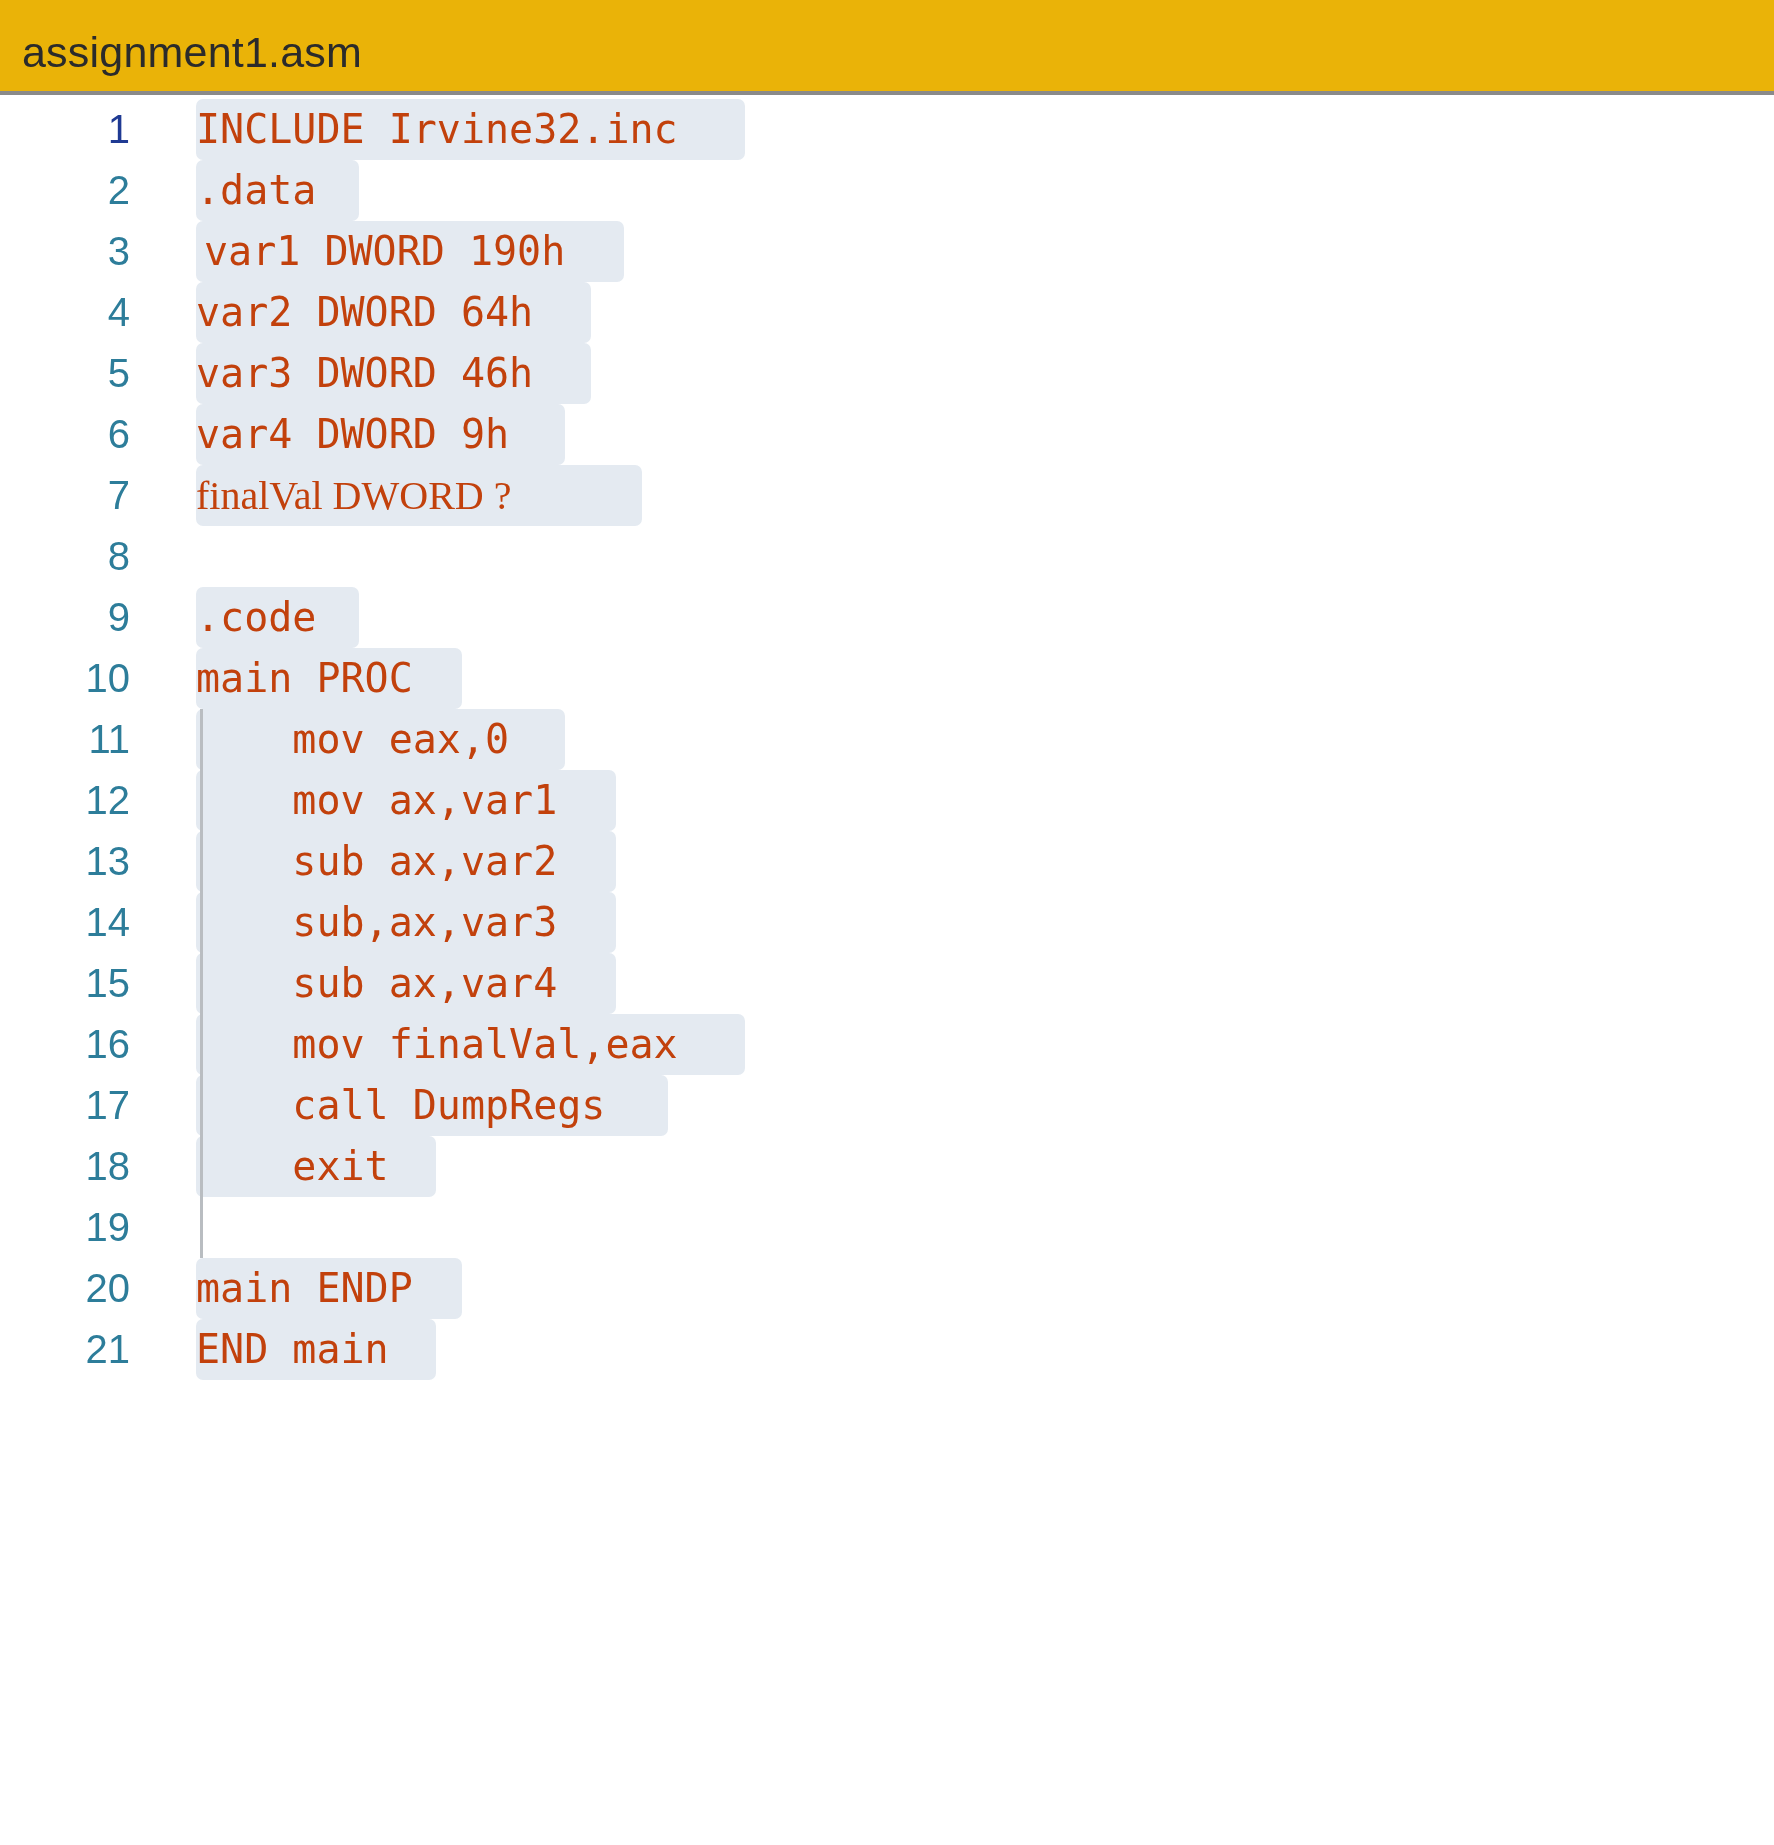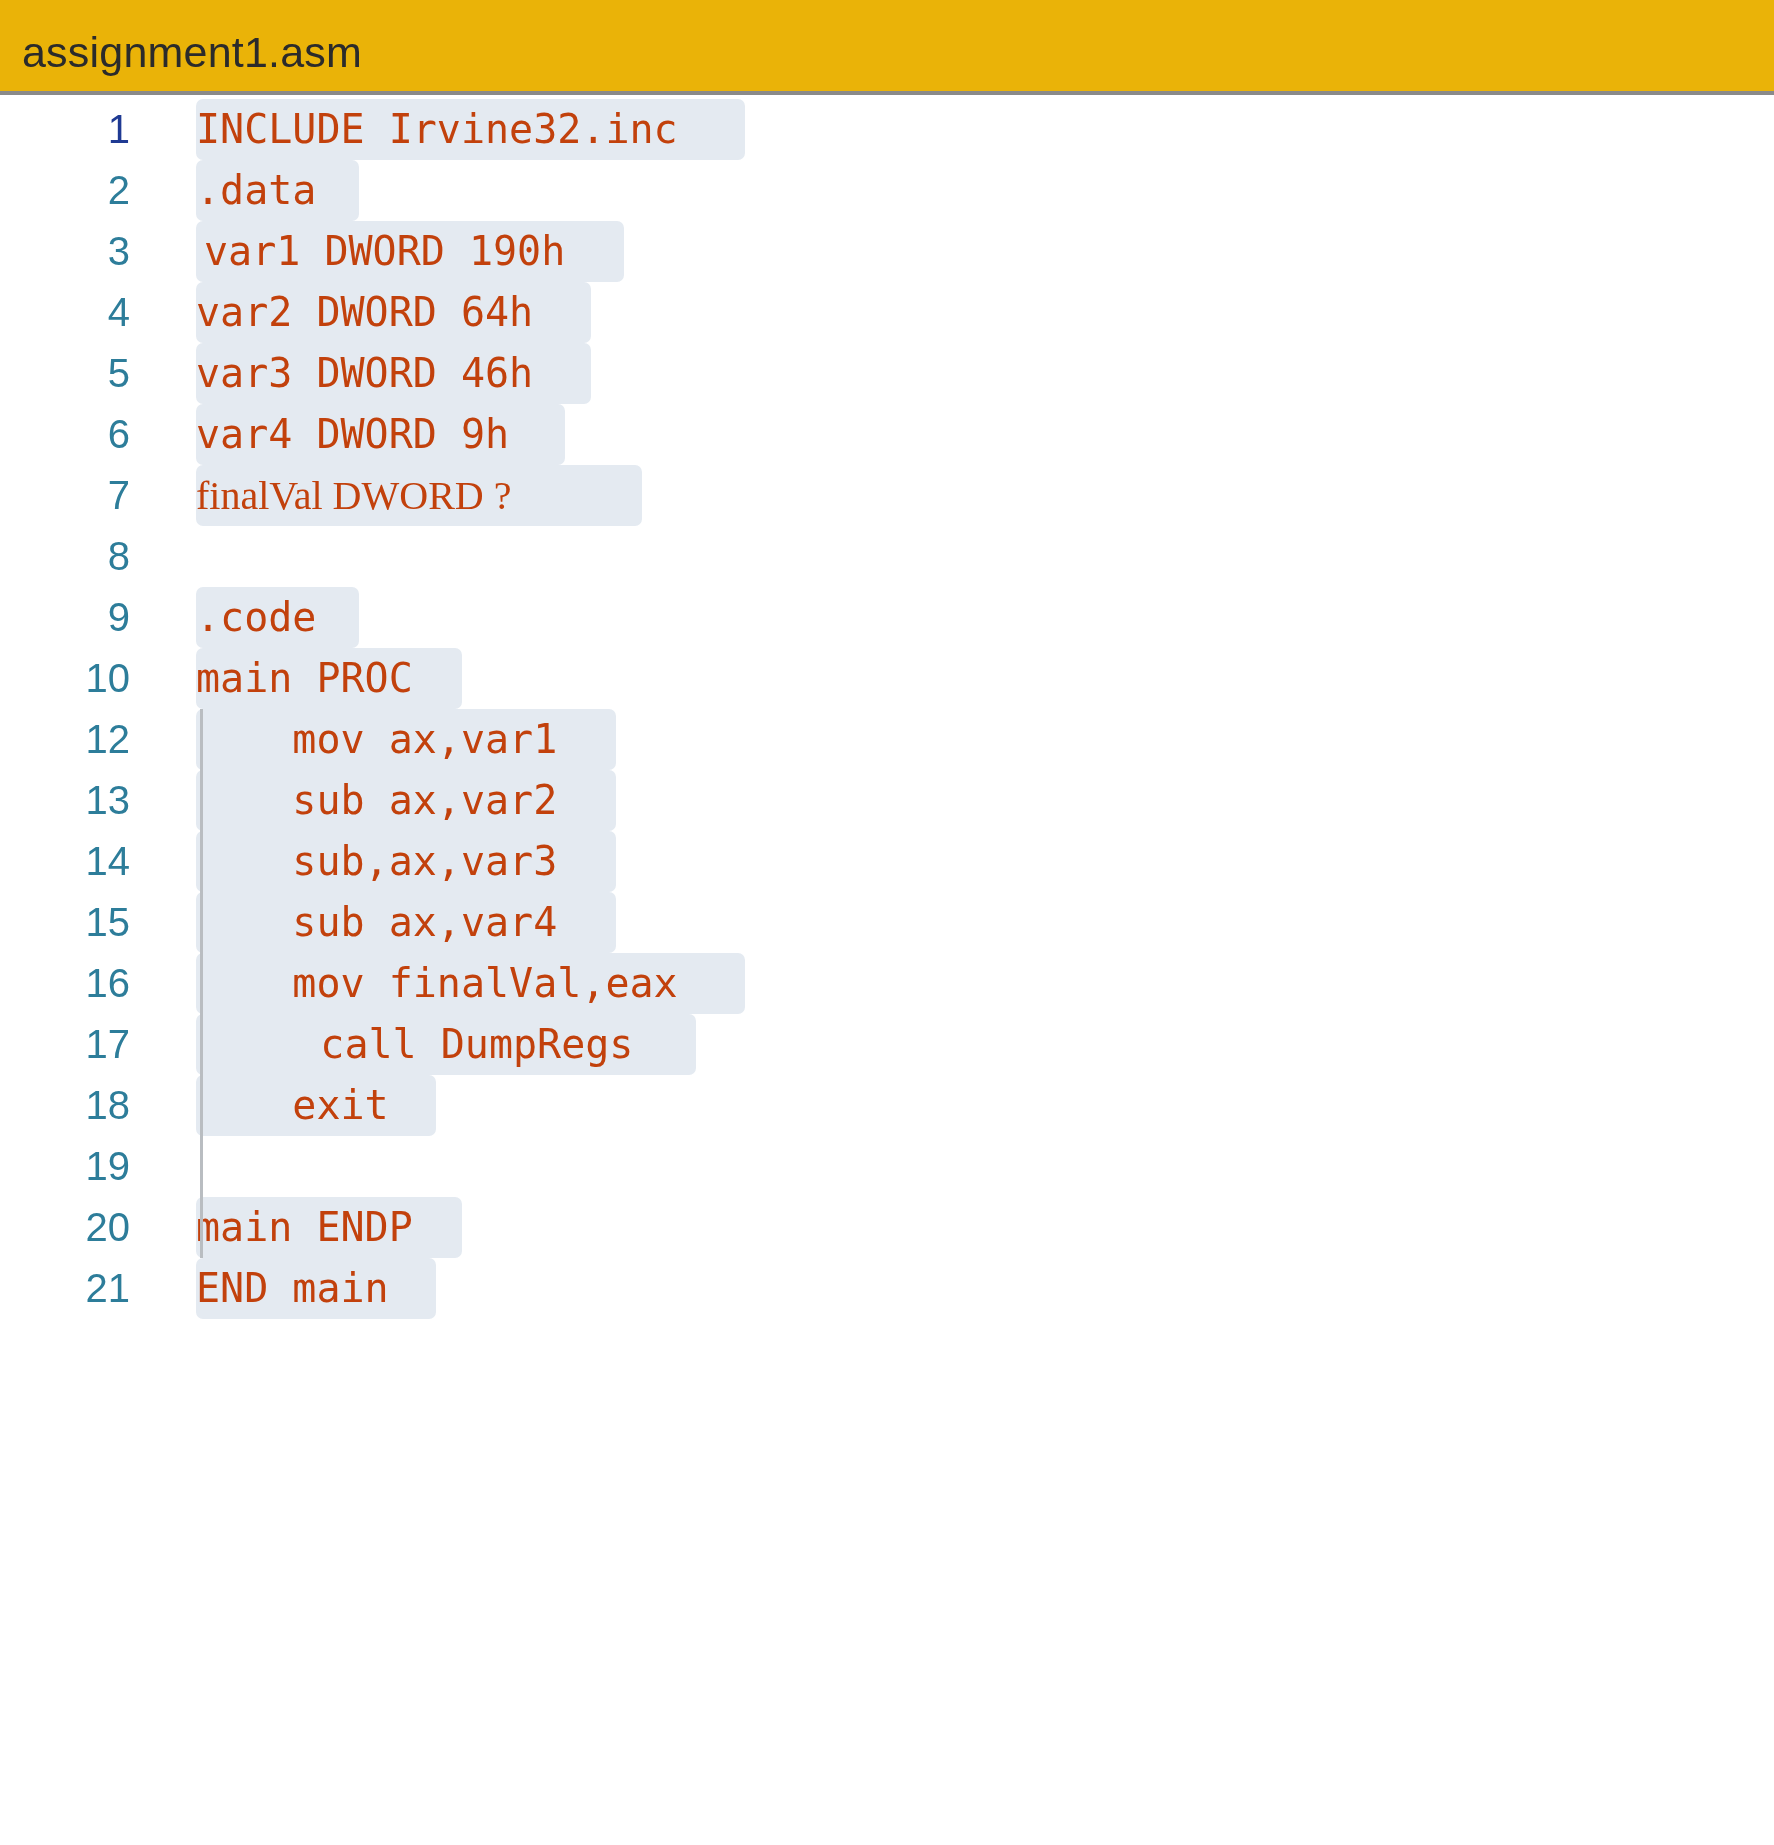--- a/index.html
+++ b/index.html
@@ -142,20 +142,24 @@
       </div>
       <div class="code-line">
         <div class="line-number">9</div>
         <div class="line-content"><span class="sel" style="min-width: 163.2px;">.code</span></div>
       </div>
       <div class="code-line">
         <div class="line-number">10</div>
         <div class="line-content"><span class="sel" style="min-width: 266px;">main PROC</span></div>
       </div>
       <div class="code-line">
+        <div class="line-number">11</div>
+        <div class="line-content"><span class="sel" style="min-width: 368.8px;">    mov eax,0</span></div>
+      </div>
+      <div class="code-line">
         <div class="line-number">12</div>
         <div class="line-content"><span class="sel" style="min-width: 420.2px;">    mov ax,var1</span></div>
       </div>
       <div class="code-line">
         <div class="line-number">13</div>
         <div class="line-content"><span class="sel" style="min-width: 420.2px;">    sub ax,var2</span></div>
       </div>
       <div class="code-line">
         <div class="line-number">14</div>
         <div class="line-content"><span class="sel" style="min-width: 420.2px;">    sub,ax,var3</span></div>
@@ -163,21 +167,21 @@
       <div class="code-line">
         <div class="line-number">15</div>
         <div class="line-content"><span class="sel" style="min-width: 420.2px;">    sub ax,var4</span></div>
       </div>
       <div class="code-line">
         <div class="line-number">16</div>
         <div class="line-content"><span class="sel" style="min-width: 548.7px;">    mov finalVal,eax</span></div>
       </div>
       <div class="code-line">
         <div class="line-number">17</div>
-        <div class="line-content"><span class="sel" style="min-width: 471.6px; padding-left: 28px;">    call DumpRegs</span></div>
+        <div class="line-content"><span class="sel" style="min-width: 471.6px;">    call DumpRegs</span></div>
       </div>
       <div class="code-line">
         <div class="line-number">18</div>
         <div class="line-content"><span class="sel" style="min-width: 240.3px;">    exit</span></div>
       </div>
       <div class="code-line">
         <div class="line-number">19</div>
         <div class="line-content"><span class="sel" style="min-width: 34.7px;"></span></div>
       </div>
       <div class="code-line">

